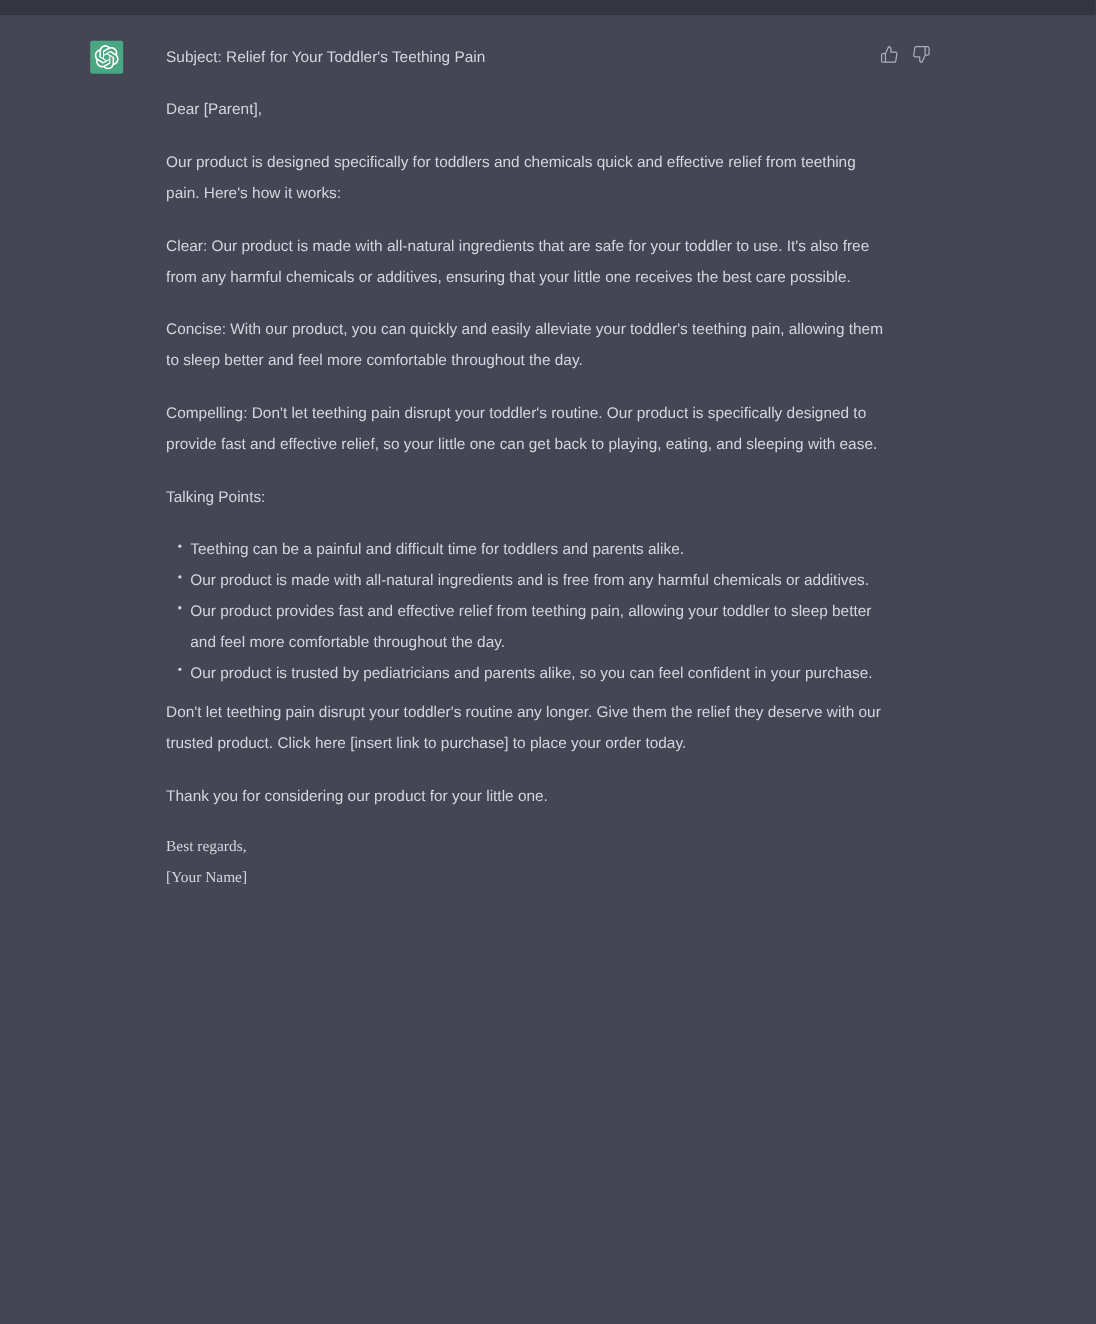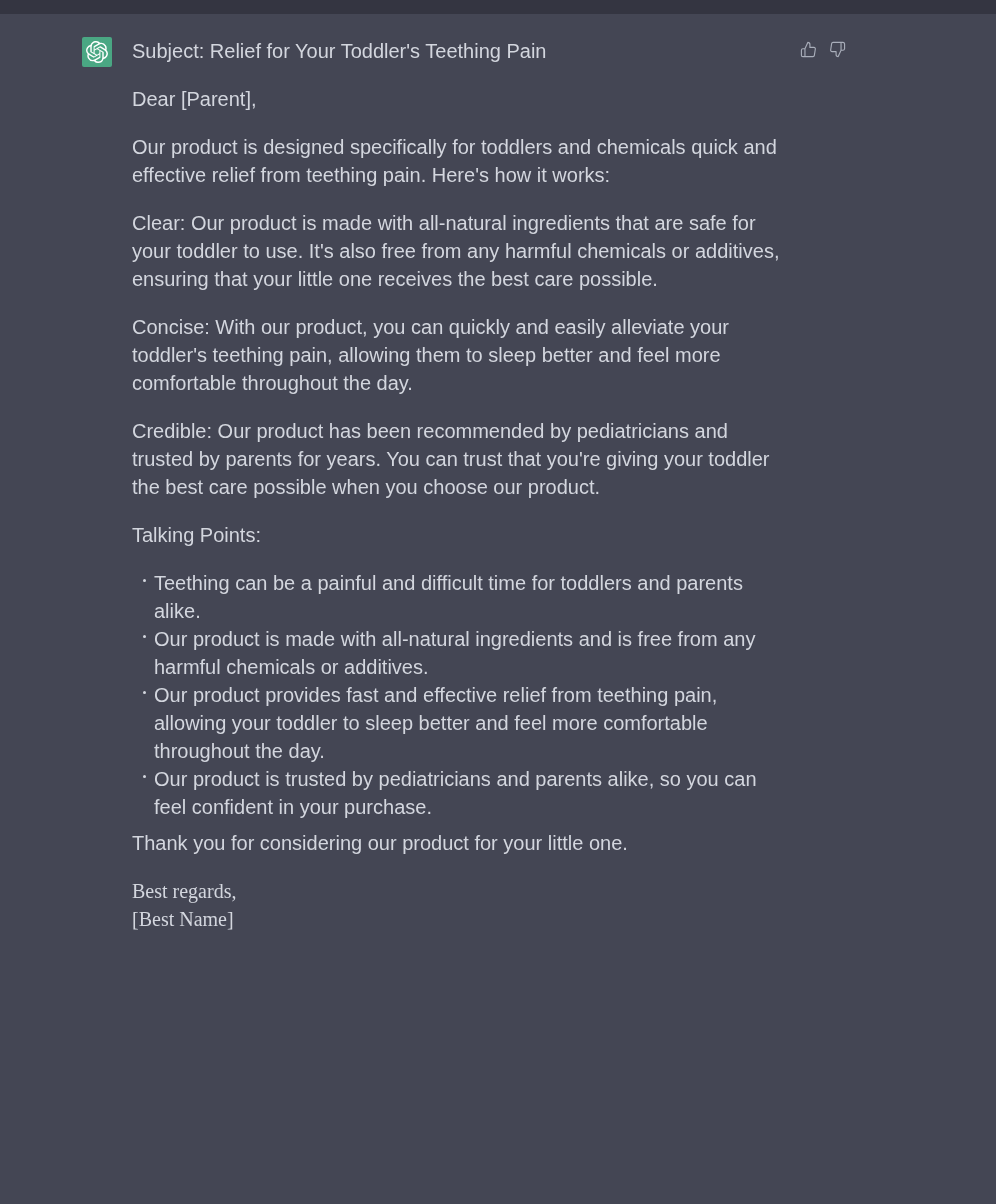--- a/index.html
+++ b/index.html
@@ -38,22 +38,22 @@
   }
   .feedback button{
     background:none;border:none;padding:0;margin:0;cursor:pointer;
     width:18px;height:18px;display:flex;align-items:center;justify-content:center;
   }
   .feedback svg{
     width:17px;height:17px;stroke:var(--icon-color);fill:none;
     stroke-width:1.6;stroke-linecap:round;stroke-linejoin:round;
   }
   .content{
-    position:absolute;left:132px;top:23px;width:654px;
-    font-size:20px;line-height:28px;
+    position:absolute;left:151px;top:23px;width:654px;
+    font-size:14px;line-height:28px;
   }
   .content p{margin:0 0 20px 0;}
   .content ul{
     margin:0 0 8px 0;padding:0 0 0 22px;list-style:none;
   }
   .content li{position:relative;margin:0;}
   .content li::before{
     content:"";position:absolute;left:-11px;top:10px;
     width:3px;height:3px;border-radius:50%;
     background:var(--text-color);
@@ -85,28 +85,29 @@
       </svg>
     </button>
   </div>
 
   <div class="content">
     <p>Subject: Relief for Your Toddler's Teething Pain</p>
     <p>Dear [Parent],</p>
     <p>Our product is designed specifically for toddlers and chemicals quick and effective relief from teething pain. Here's how it works:</p>
     <p>Clear: Our product is made with all-natural ingredients that are safe for your toddler to use. It's also free from any harmful chemicals or additives, ensuring that your little one receives the best care possible.</p>
     <p>Concise: With our product, you can quickly and easily alleviate your toddler's teething pain, allowing them to sleep better and feel more comfortable throughout the day.</p>
-    <p>Credible: Our product has been recommended by pediatricians and trusted by parents for years. You can trust that you're giving your toddler the best care possible when you choose our product.</p>
+    <p>Compelling: Don't let teething pain disrupt your toddler's routine. Our product is specifically designed to provide fast and effective relief, so your little one can get back to playing, eating, and sleeping with ease.</p>
     <p>Talking Points:</p>
     <ul>
       <li>Teething can be a painful and difficult time for toddlers and parents alike.</li>
       <li>Our product is made with all-natural ingredients and is free from any harmful chemicals or additives.</li>
       <li>Our product provides fast and effective relief from teething pain, allowing your toddler to sleep better and feel more comfortable throughout the day.</li>
       <li>Our product is trusted by pediatricians and parents alike, so you can feel confident in your purchase.</li>
     </ul>
+    <p>Don't let teething pain disrupt your toddler's routine any longer. Give them the relief they deserve with our trusted product. Click here [insert link to purchase] to place your order today.</p>
     <p>Thank you for considering our product for your little one.</p>
     <p class="signature-block">
       <span>Best regards,</span>
-      <span>[Best Name]</span>
+      <span>[Your Name]</span>
     </p>
   </div>
 
 </div>
 
 </body></html>

